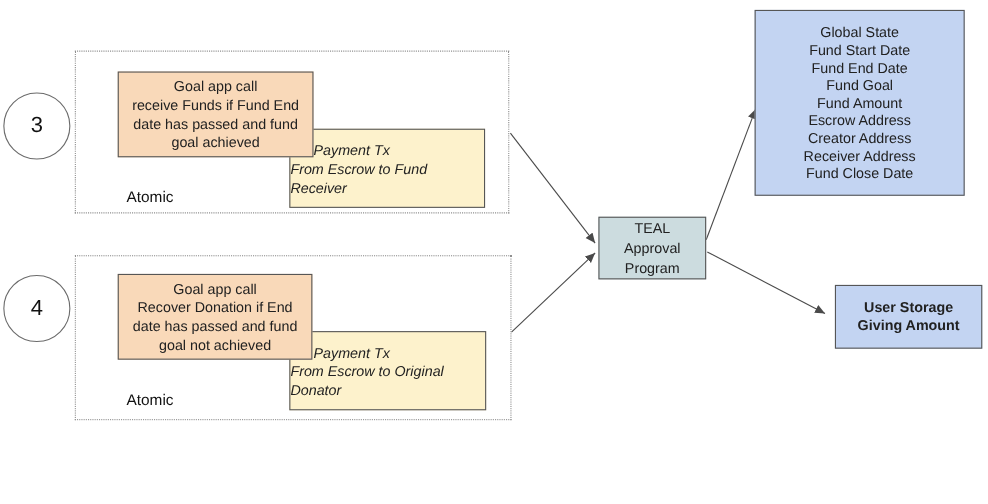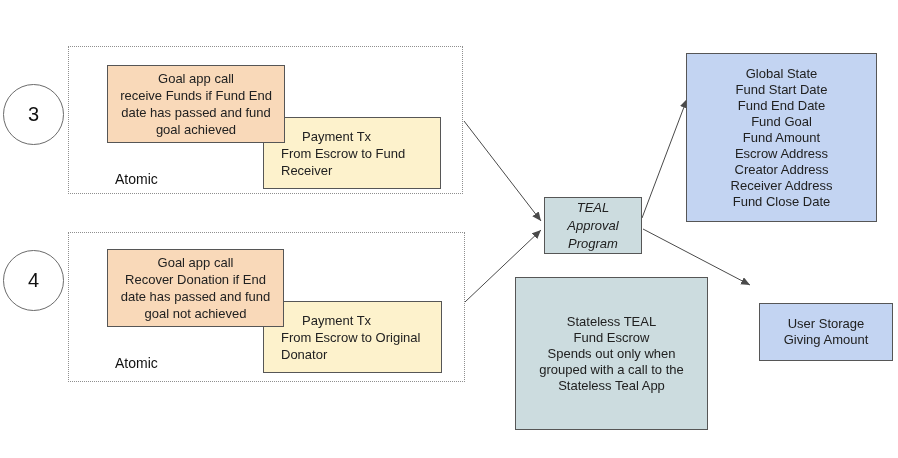--- a/index.html
+++ b/index.html
@@ -31,26 +31,27 @@
     justify-content: center;
     text-align: center;
     font-size: 13px;
     line-height: 17px;
   }
   .box .txt { white-space: pre-line; width: 100%; }
   .goal   { background: var(--app-call-fill); justify-content: center; }
   .payment{ background: var(--payment-fill); }
   .payment .txt {
     text-align: left;
-    padding-left: 17px;
+    padding-left: 0;
     text-indent: 21px;
     box-sizing: border-box;
+    font-style: italic;
   }
   .teal   { background: var(--teal-fill); line-height: 18px; }
-  .state  { background: var(--state-fill); line-height: 16px; margin-top: 44px; }
+  .state  { background: var(--state-fill); line-height: 16px; }
   .escrow { background: var(--teal-fill); line-height: 16px; }
   .dotted {
     position: absolute;
     box-sizing: border-box;
     border: 1px dotted #8f8f8f;
   }
   .atomic-label {
     position: absolute;
     font-size: 14px;
     color: #111111;
@@ -114,44 +115,37 @@
 Donator</div>
   </div>
   <div class="box goal" style="left:107px; top:249px; width:177px; height:78px;">
     <div class="txt">Goal app call
 Recover Donation if End
 date has passed and fund
 goal not achieved</div>
   </div>
   <div class="atomic-label" style="left:115px; top:355px;">Atomic</div>
 
-  <div class="box teal" style="left:544px; top:197px; width:98px; height:57px;font-style:italic;">
+  <div class="box teal" style="left:544px; top:197px; width:98px; height:57px;">
     <div class="txt">TEAL
 Approval
 Program</div>
   </div>
 
   <div class="box state" style="left:686px; top:9px; width:191px; height:169px;">
     <div class="txt">Global State
 Fund Start Date
 Fund End Date
 Fund Goal
 Fund Amount
 Escrow Address
 Creator Address
 Receiver Address
 Fund Close Date</div>
   </div>
 
-  <div class="box state" style="left:759px; top:259px; width:134px; height:58px;">
+  <div class="box state" style="left:759px; top:259px; width:134px; height:58px;font-weight:bold;">
     <div class="txt">User Storage
 Giving Amount</div>
   </div>
 
-  <div class="box escrow" style="left:515px; top:277px; width:193px; height:153px;">
-    <div class="txt">Stateless TEAL
-Fund Escrow
-Spends out only when
-grouped with a call to the
-Stateless Teal App</div>
-  </div>
 
 </div>
 
 </body></html>

